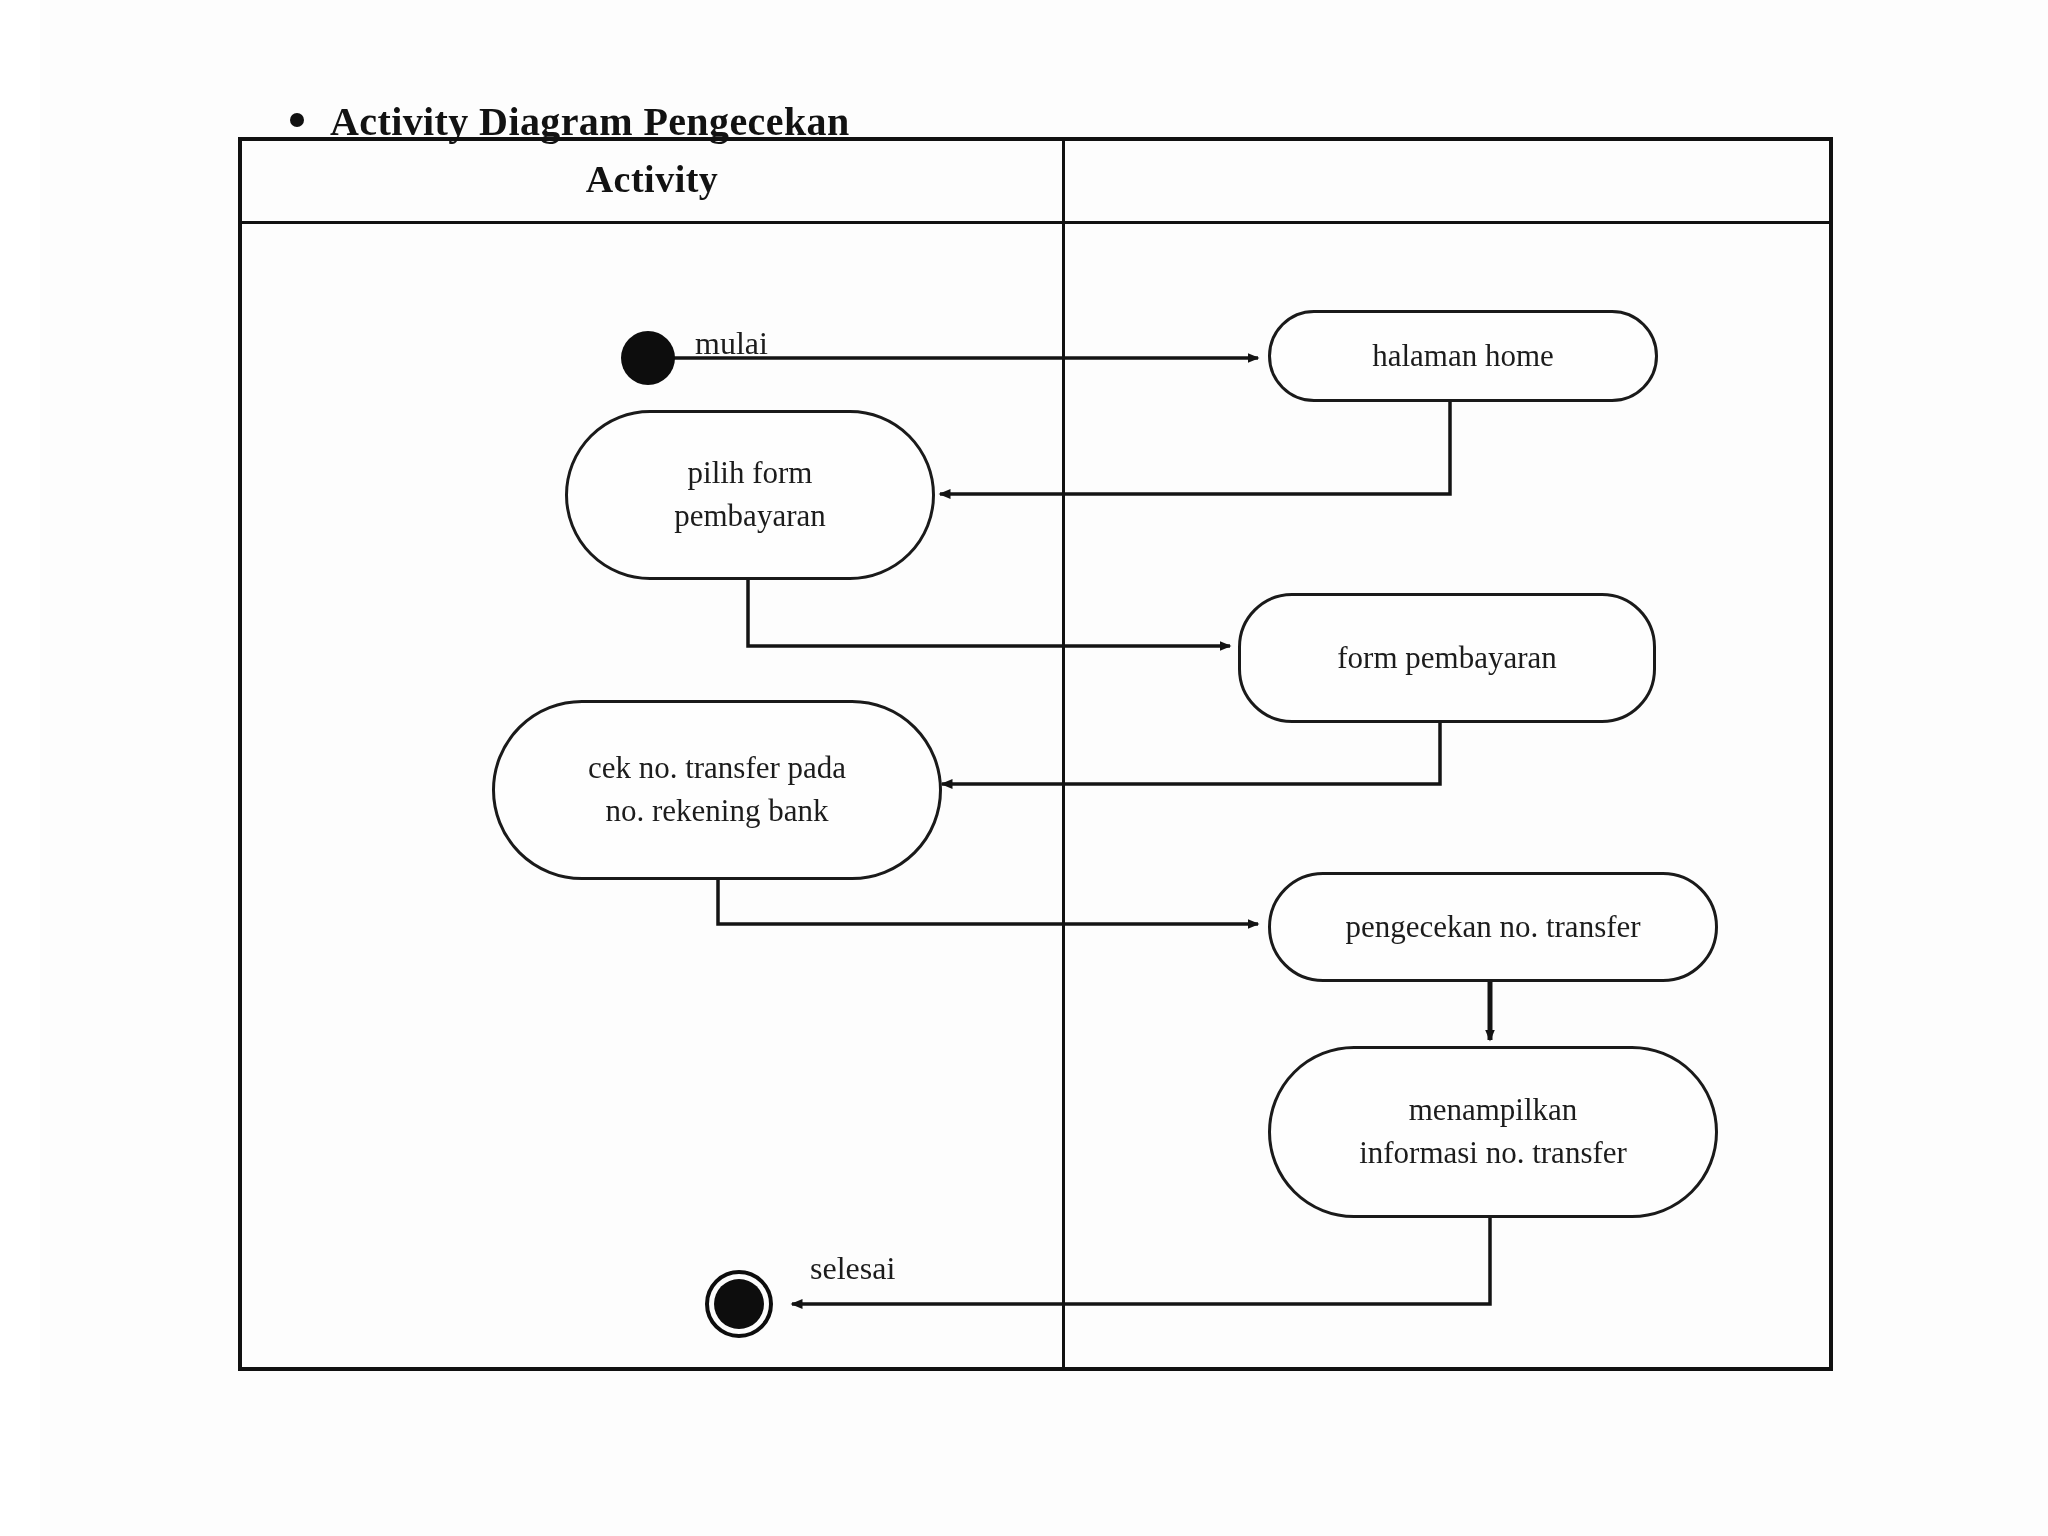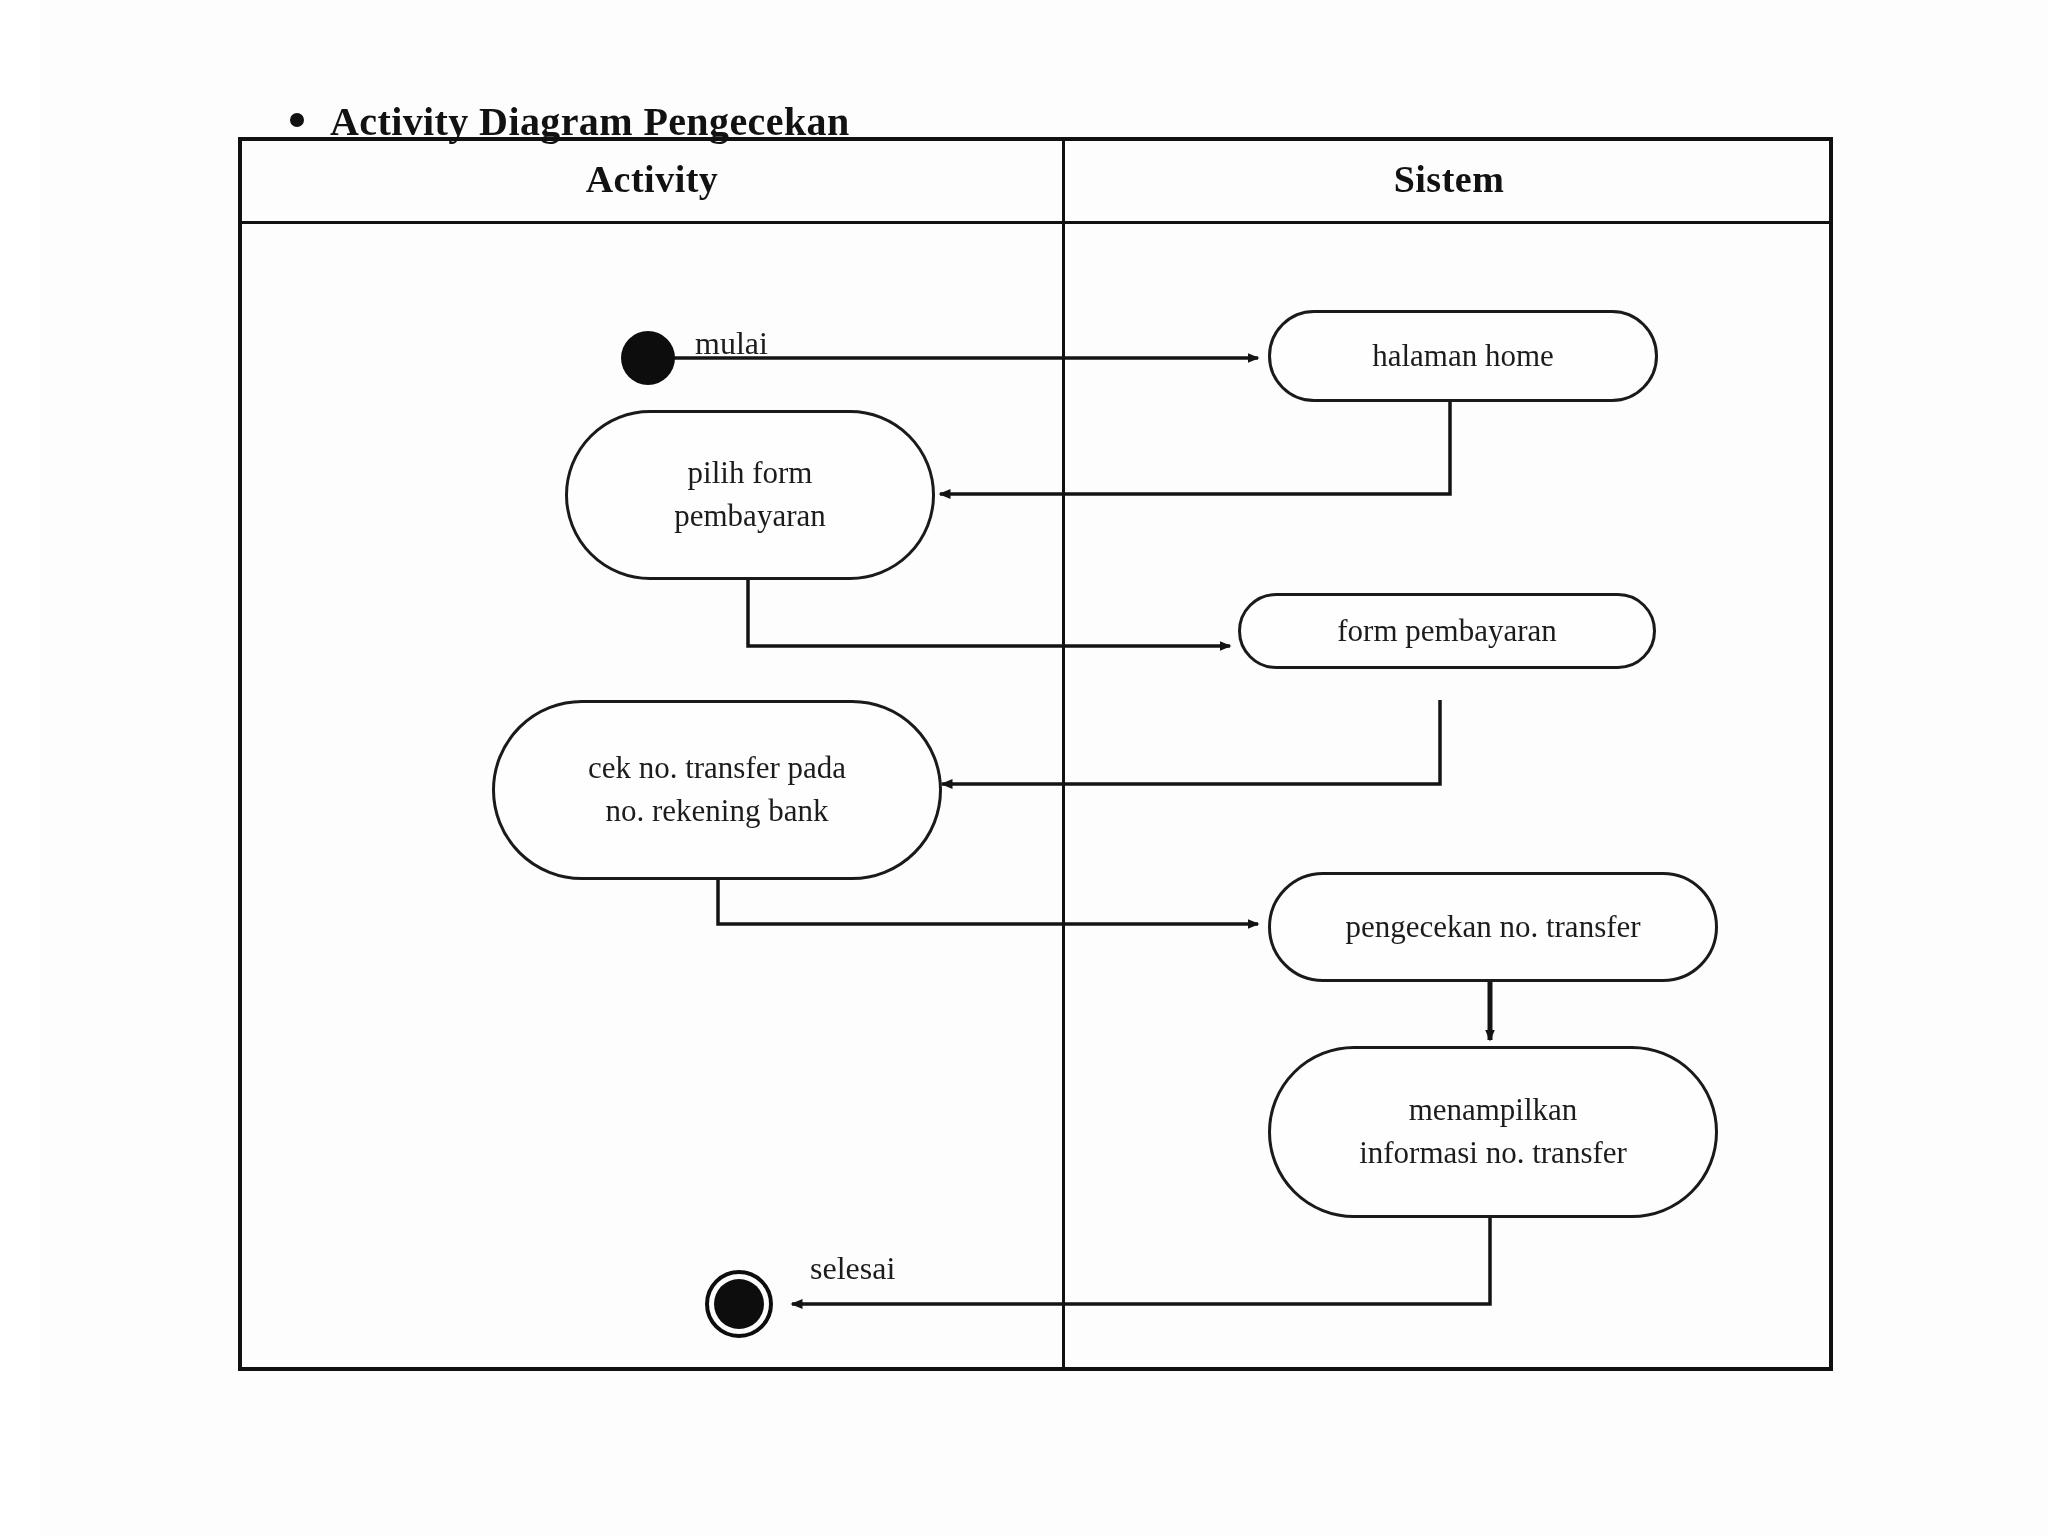--- a/index.html
+++ b/index.html
@@ -151,21 +151,20 @@
 
   <div class="heading-row">
     <div class="bullet-dot"></div>
     <div class="heading-text">Activity Diagram Pengecekan</div>
   </div>
 
   <div class="frame">
     <div class="header-sep"></div>
     <div class="lane-divider"></div>
     <div class="lane-title left">Activity</div>
-    <div class="lane-title right">Sistem</div>
   </div>
 
   <svg class="edge-layer" viewBox="0 0 2048 1536">
     <defs>
       <marker id="arrow" markerWidth="13" markerHeight="13" refX="10.5" refY="5" orient="auto" markerUnits="userSpaceOnUse">
         <path d="M0,0 L12,5 L0,10 z" fill="#141414"></path>
       </marker>
     </defs>
     <g stroke="#141414" stroke-width="3.5" fill="none">
 
@@ -199,21 +198,21 @@
     </div>
   </div>
 
   <div class="node" style="left:525px; top:410px; width:370px; height:170px; border-radius:85px;">
     <div class="lines">
       <span>pilih form</span>
       <span>pembayaran</span>
     </div>
   </div>
 
-  <div class="node" style="left:1198px; top:593px; width:418px; height:76px; border-radius:54px;justify-content:flex-end;">
+  <div class="node" style="left:1198px; top:593px; width:418px; height:130px; border-radius:54px;justify-content:flex-end;">
     <div class="lines">
       <span>form pembayaran</span>
     </div>
   </div>
 
   <div class="node" style="left:452px; top:700px; width:450px; height:180px; border-radius:90px;justify-content:flex-end;">
     <div class="lines">
       <span>cek no. transfer pada</span>
       <span>no. rekening bank</span>
     </div>

